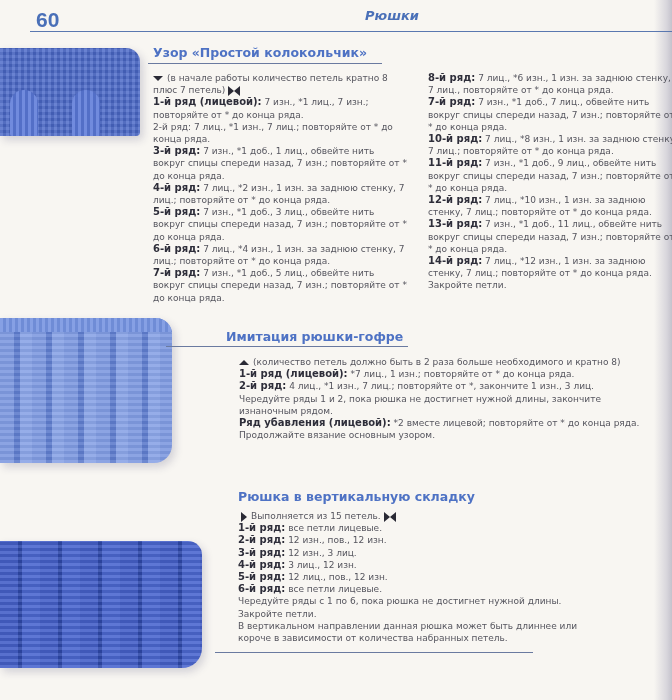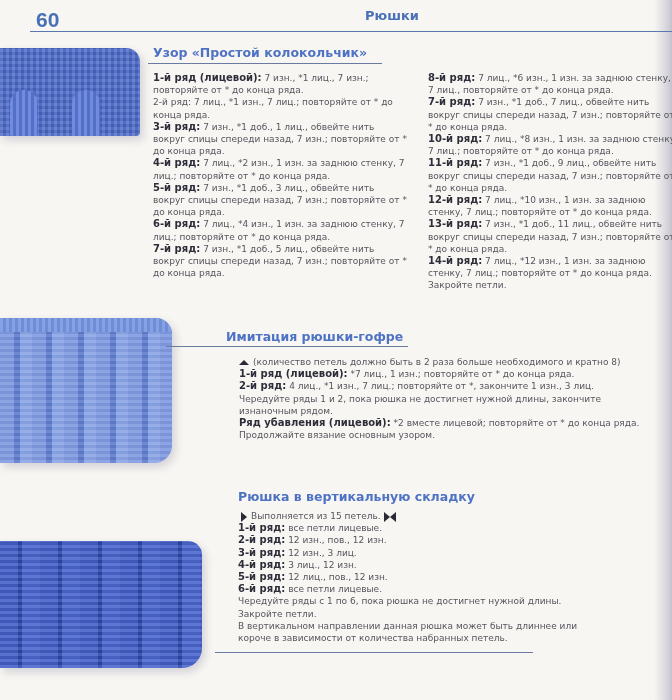--- a/index.html
+++ b/index.html
@@ -14,21 +14,21 @@
     background:linear-gradient(to right, rgba(248,246,242,0), #d8d6dc 70%, #c4c2cc);
   }
   .page-num {
     position:absolute; left:36px; top:8px;
     font-family:"Liberation Sans", sans-serif; font-weight:bold;
     font-size:21px; color:#4a70b8;
   }
   .running-title {
     position:absolute; left:365px; top:8px;
     font-family:"DejaVu Sans", sans-serif; font-weight:bold;
-    font-size:13px; color:#4a70b8;
+    font-size:13px; color:#4a70b8;font-style:italic;
   }
   .header-rule {
     position:absolute; left:30px; top:31px; width:642px; height:1px;
     background:#5a78b0;
   }
   .swatch {
     position:absolute; overflow:hidden;
     border-radius:0 10px 12px 0;
     box-shadow: 3px 4px 8px rgba(40,40,90,0.18);
   }
@@ -114,20 +114,21 @@
 </div>
 <div class="swatch swatch2">
   <div class="top-band"></div>
 </div>
 <div class="swatch swatch3"></div>
 
 <div class="section-title" style="left:153px; top:45px;">Узор «Простой колокольчик»</div>
 <div class="section-rule" style="left:148px; top:63px; width:234px;"></div>
 
 <div class="col" style="left:153px; top:72px; width:255px;">
+  <p><span class="arrow-down"></span><span>(в начале работы количество петель кратно 8 плюс 7 петель)</span><span class="bowtie"></span></p>
   <p><span class="b">1-й ряд (лицевой):</span> <span>7 изн., *1 лиц., 7 изн.; повторяйте от * до конца ряда.</span></p>
   <p><span>2-й ряд:</span> <span>7 лиц., *1 изн., 7 лиц.; повторяйте от * до конца ряда.</span></p>
   <p><span class="b">3-й ряд:</span> <span>7 изн., *1 доб., 1 лиц., обвейте нить вокруг спицы спереди назад, 7 изн.; повторяйте от * до конца ряда.</span></p>
   <p><span class="b">4-й ряд:</span> <span>7 лиц., *2 изн., 1 изн. за заднюю стенку, 7 лиц.; повторяйте от * до конца ряда.</span></p>
   <p><span class="b">5-й ряд:</span> <span>7 изн., *1 доб., 3 лиц., обвейте нить вокруг спицы спереди назад, 7 изн.; повторяйте от * до конца ряда.</span></p>
   <p><span class="b">6-й ряд:</span> <span>7 лиц., *4 изн., 1 изн. за заднюю стенку, 7 лиц.; повторяйте от * до конца ряда.</span></p>
   <p><span class="b">7-й ряд:</span> <span>7 изн., *1 доб., 5 лиц., обвейте нить вокруг спицы спереди назад, 7 изн.; повторяйте от * до конца ряда.</span></p>
 </div>
 
 <div class="col" style="left:428px; top:72px; width:250px;">

